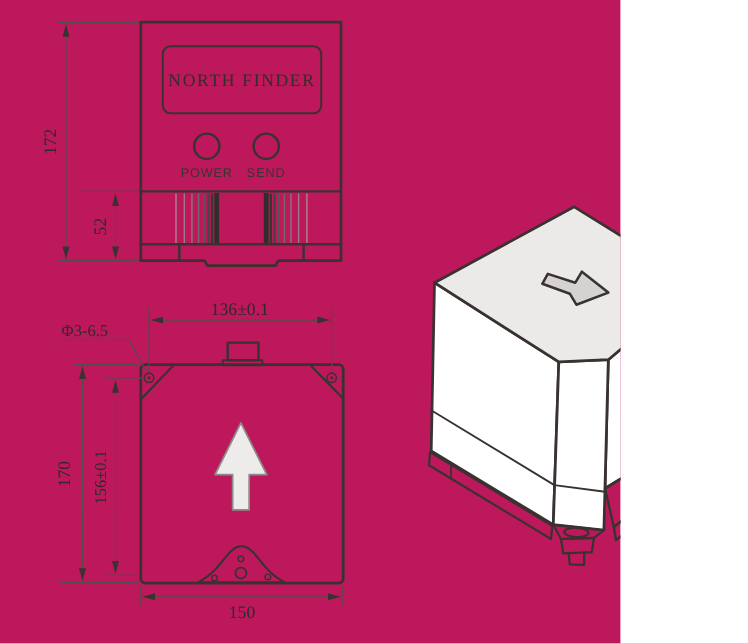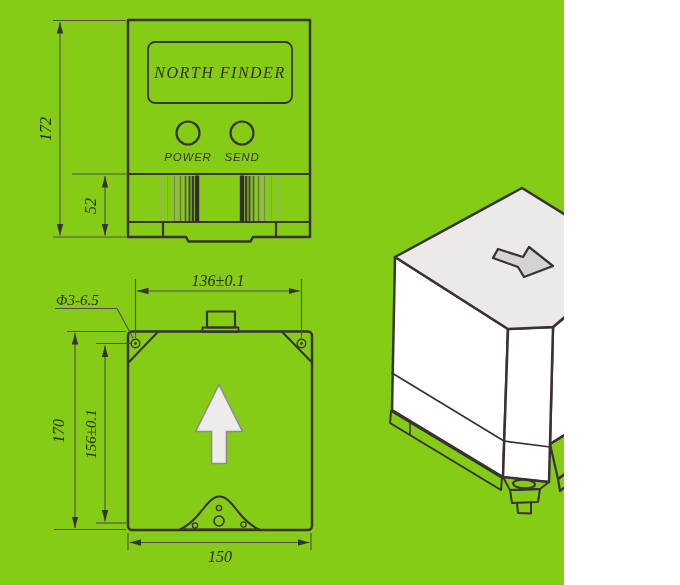--- a/index.html
+++ b/index.html
@@ -1,19 +1,18 @@
 <!DOCTYPE html>
 <html><head>
 <meta charset="utf-8">
 <style>
   html,body{margin:0;padding:0;background:#ffffff;}
   .canvas{
-    width:564px;height:585px;background:#84cc16;position:relative;overflow:hidden;
+    width:564px;height:585px;background:#be185d;position:relative;overflow:hidden;
     font-family:"Liberation Serif", serif;
-    font-style:italic;
   }
   svg{display:block;}
   .dimtext{font-family:"Liberation Serif", serif;font-size:16px;fill:#2f2a28;}
   .dimtext-sm{font-family:"Liberation Serif", serif;font-size:15px;fill:#2f2a28;}
   .nameplate{font-family:"Liberation Serif", serif;font-size:16px;letter-spacing:1.5px;fill:#332d2b;}
   .ledlabel{font-family:"Liberation Sans", sans-serif;font-size:11.5px;letter-spacing:0.8px;fill:#3a3432;}
   .ln{stroke:#3a3231;fill:none;stroke-linejoin:round;stroke-linecap:round;}
   .dim{stroke:#524c4a;stroke-width:1.1;fill:none;}
   .facewhite{fill:#ffffff;stroke:#3a3231;stroke-width:2.5;stroke-linejoin:round;}
 </style>

